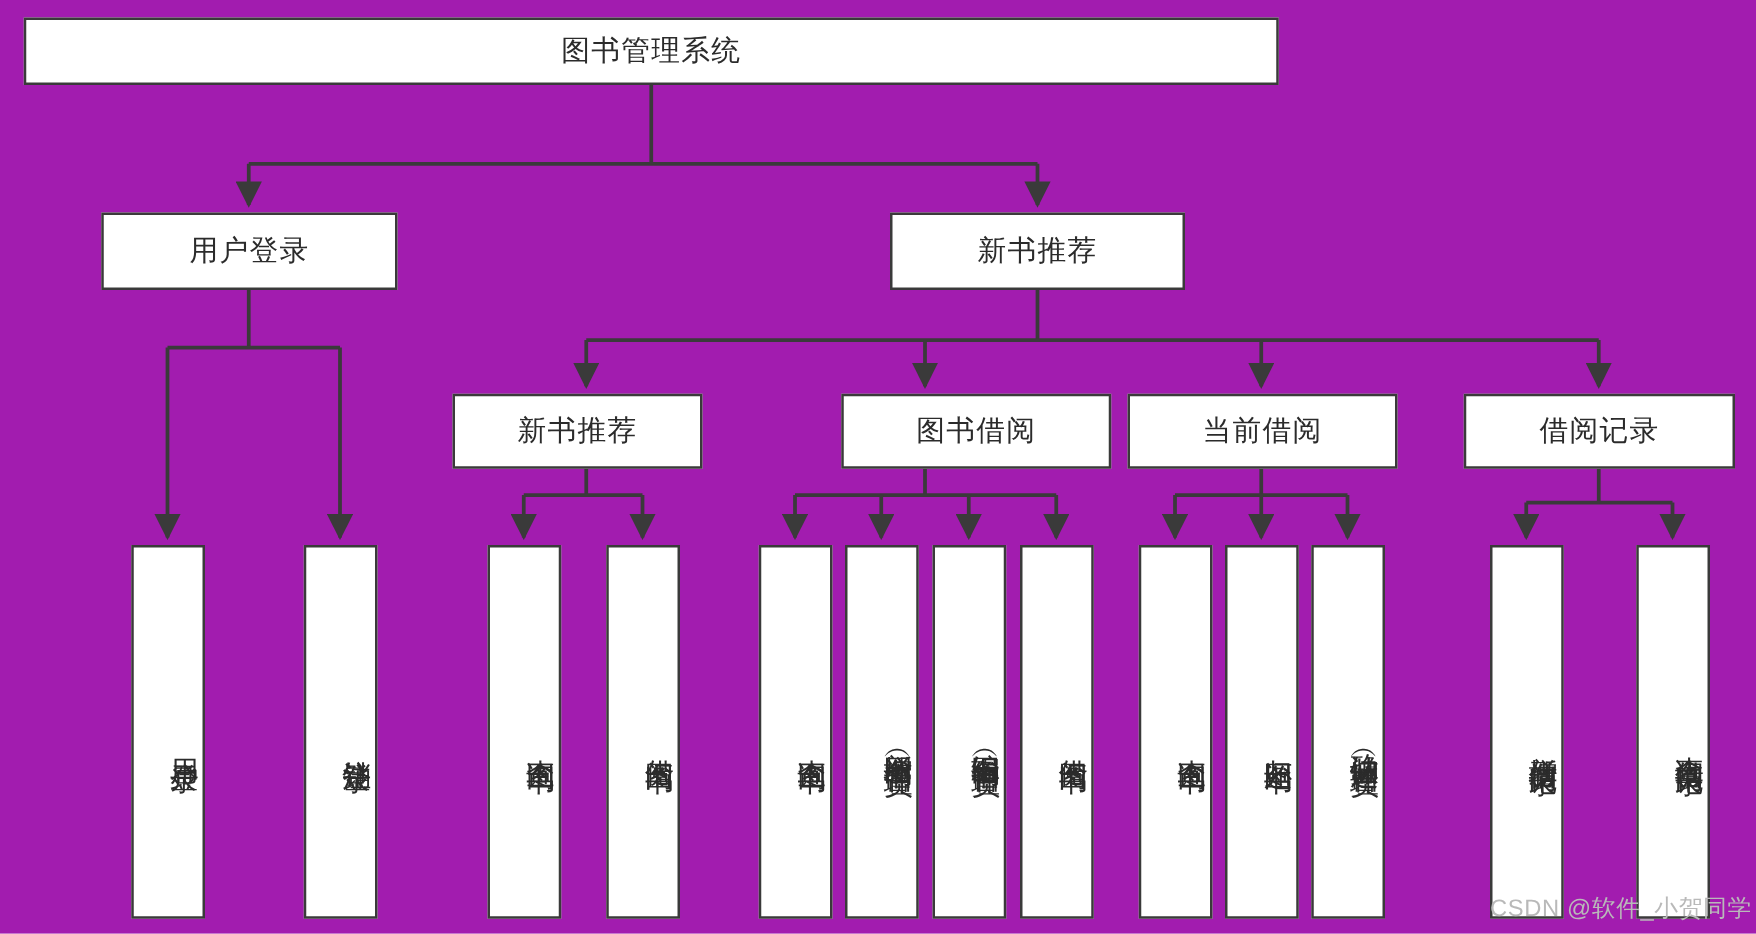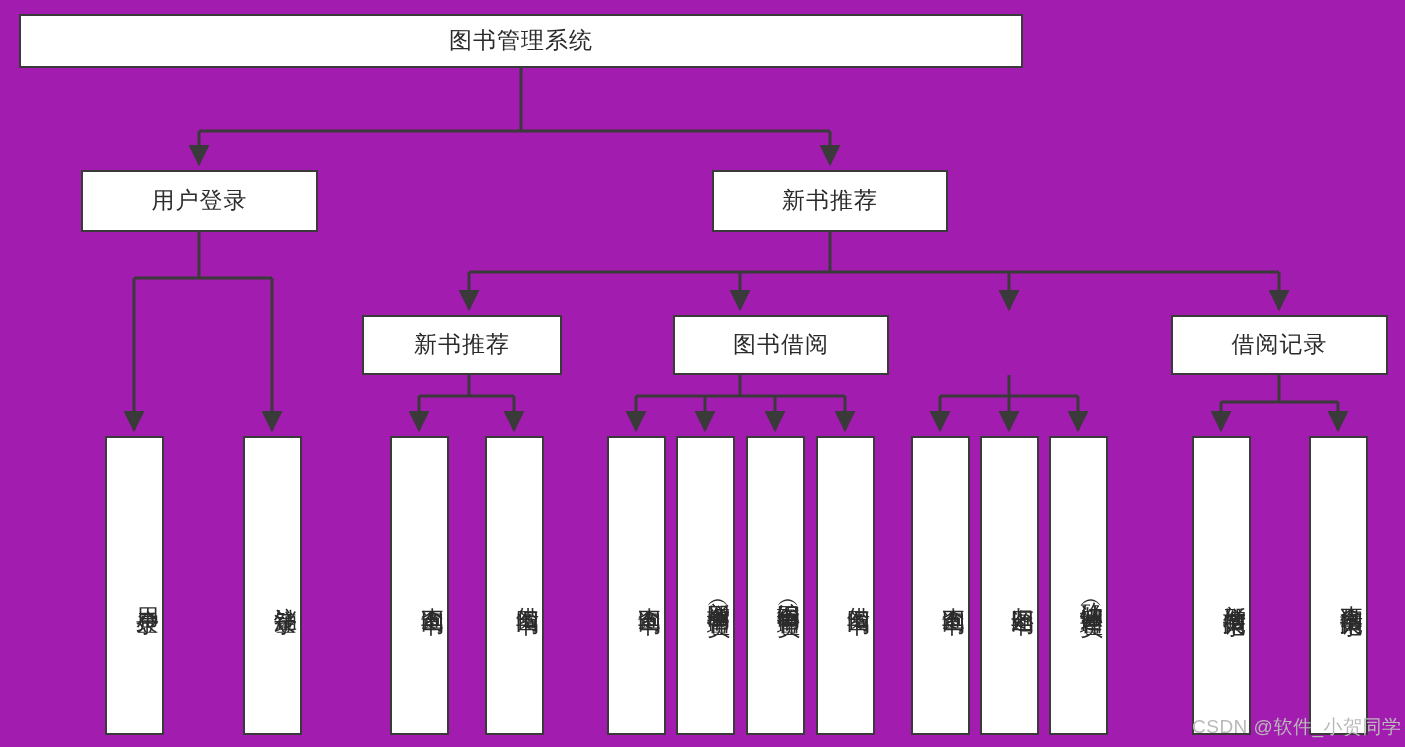--- a/index.html
+++ b/index.html
@@ -132,20 +132,23 @@
   <div class="node horiz" style="left:712px; top:170px; width:236px; height:62px;">
     <span>新书推荐</span>
   </div>
 
   <div class="node horiz" style="left:362px; top:315px; width:200px; height:60px;">
     <span>新书推荐</span>
   </div>
   <div class="node horiz" style="left:633px; top:315px; width:216px; height:60px;margin-left:40px;">
     <span>图书借阅</span>
   </div>
+  <div class="node horiz" style="left:902px; top:315px; width:216px; height:60px;">
+    <span>当前借阅</span>
+  </div>
   <div class="node horiz" style="left:1171px; top:315px; width:217px; height:60px;">
     <span>借阅记录</span>
   </div>
 
   <div class="node vert" style="left:105px; top:436px; width:59px; height:299px;">
     <span class="vtext">用户登录</span>
   </div>
   <div class="node vert" style="left:243px; top:436px; width:59px; height:299px;">
     <span class="vtext">注销登录</span>
   </div>

